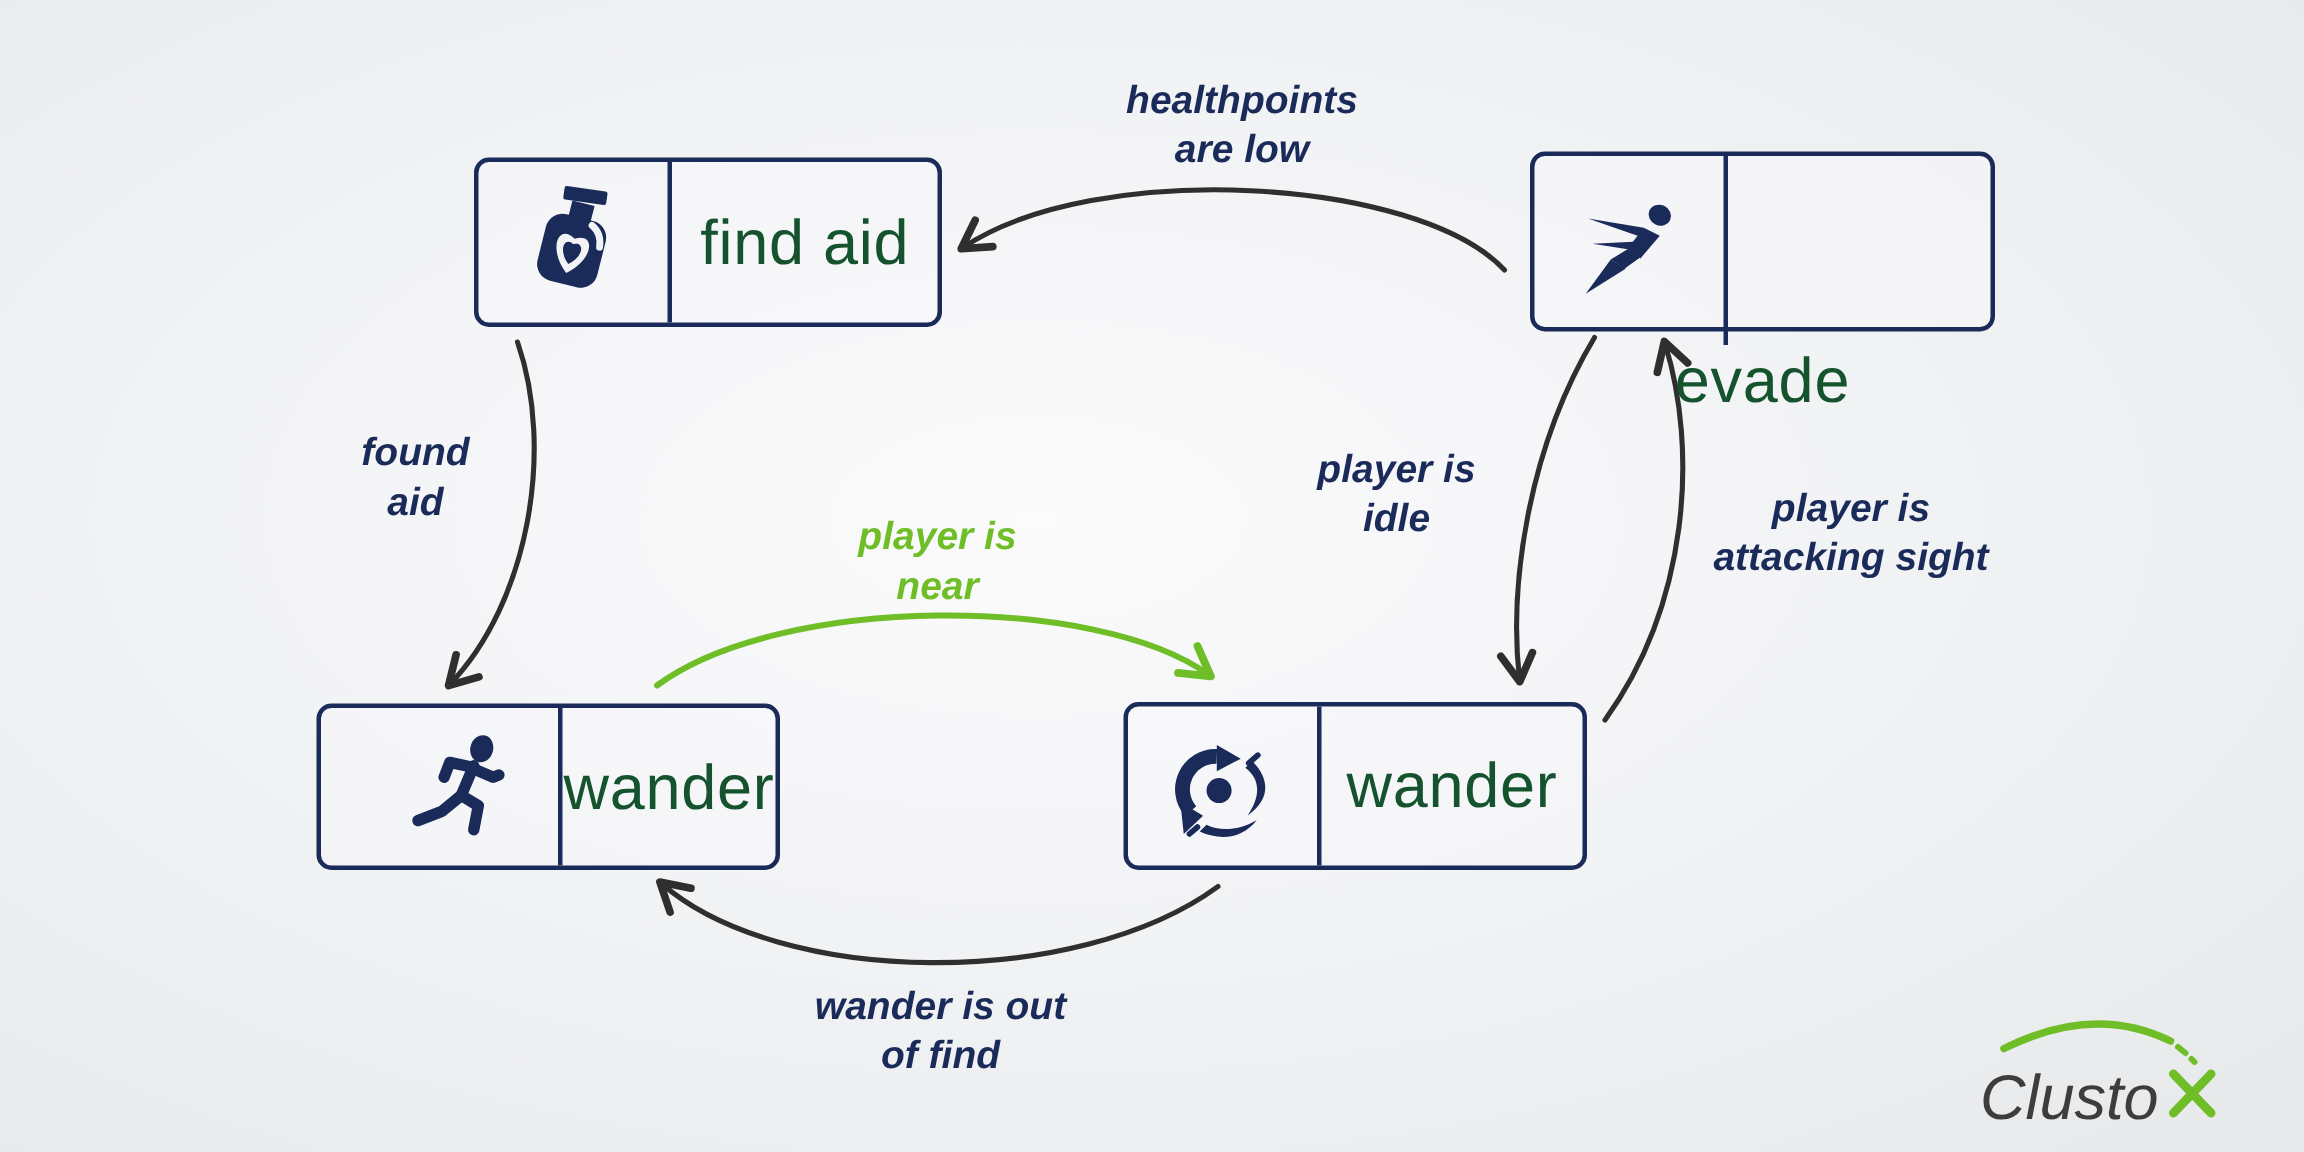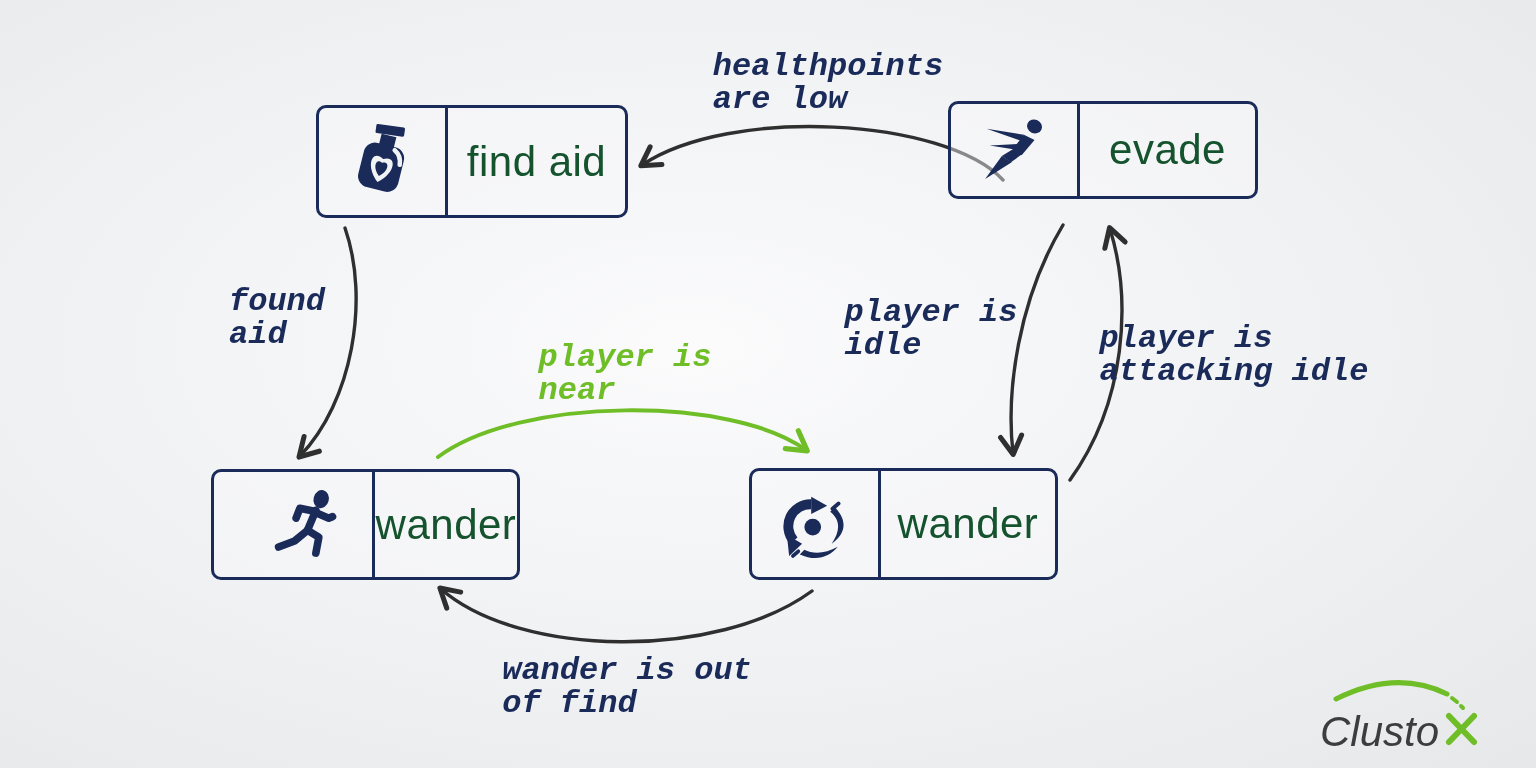--- a/index.html
+++ b/index.html
@@ -23,22 +23,22 @@
     border-right:3px solid #1a2b5a;
   }
   .icon-cell svg{width:76px;height:76px;display:block;}
   .label-cell{
     flex:1;display:flex;align-items:center;justify-content:center;
     color:#14532d;font-size:42px;letter-spacing:0.5px;
   }
 
   .tlabel{
     position:absolute;transform:translateX(-50%);
-    text-align:left;font-size:32px;font-weight:bold;font-style:italic;
-    color:#1a2b5a;line-height:33px;white-space:nowrap;font-family:Liberation Mono, monospace;
+    text-align:center;font-size:26px;font-weight:bold;font-style:italic;
+    color:#1a2b5a;line-height:33px;white-space:nowrap;
   }
   .tlabel.green{color:#6fbe28;}
 
   .logo{position:absolute;left:1296px;top:668px;width:200px;height:96px;}
 </style>
 </head>
 <body>
 
 <div class="canvas">
 
@@ -70,21 +70,21 @@
           <rect x="31" y="1" width="38" height="12" rx="2" fill="#1a2b5a" transform="rotate(-6 50 7)"></rect>
           <path d="M50 77 C 29 60 33 36 50 46 C 67 36 71 60 50 77 Z" fill="#f2f3f5"></path>
           <path d="M50 69 C 38 59 41 46 50 51 C 59 46 62 59 50 69 Z" fill="#1a2b5a"></path>
           <path d="M62 31 Q 72 36 73 48" fill="none" stroke="#f2f3f5" stroke-width="6" stroke-linecap="round"></path>
         </g>
       </svg>
     </div>
     <div class="label-cell">find aid</div>
   </div>
 
-  <div class="state" style="left:948px;top:101px;width:310px;height:98px;">
+  <div class="state" style="left:1020px;top:101px;width:310px;height:120px;flex-direction:column;">
     <div class="icon-cell">
       <svg viewBox="0 0 100 100" fill="#1a2b5a">
         <ellipse cx="77" cy="19" rx="10" ry="9" transform="rotate(25 77 19)"></ellipse>
         <path d="M63 30 L14 22 L60 38 Z"></path>
         <path d="M58 42 L18 44 L56 50 Z"></path>
         <path d="M63 30 L77 37 L60 57 L49 48 Z"></path>
         <path d="M60 56 L50 48 L34 58 L46 66 Z"></path>
         <path d="M47 66 L34 58 L12 88 Z"></path>
       </svg>
     </div>
@@ -136,21 +136,21 @@
     <div>near</div>
   </div>
 
   <div class="tlabel" style="left:931px;top:296px;">
     <div>player is</div>
     <div>idle</div>
   </div>
 
   <div class="tlabel" style="left:1234px;top:322px;">
     <div>player is</div>
-    <div>attacking idle</div>
+    <div>attacking sight</div>
   </div>
 
   <div class="tlabel" style="left:627px;top:654px;">
     <div>wander is out</div>
     <div>of find</div>
   </div>
 
   <div class="logo">
     <svg viewBox="0 0 200 96" width="200" height="96">
       <path d="M 40,31 Q 100,1 151,26" fill="none" stroke="#6fbe28" stroke-width="5" stroke-linecap="round"></path>

